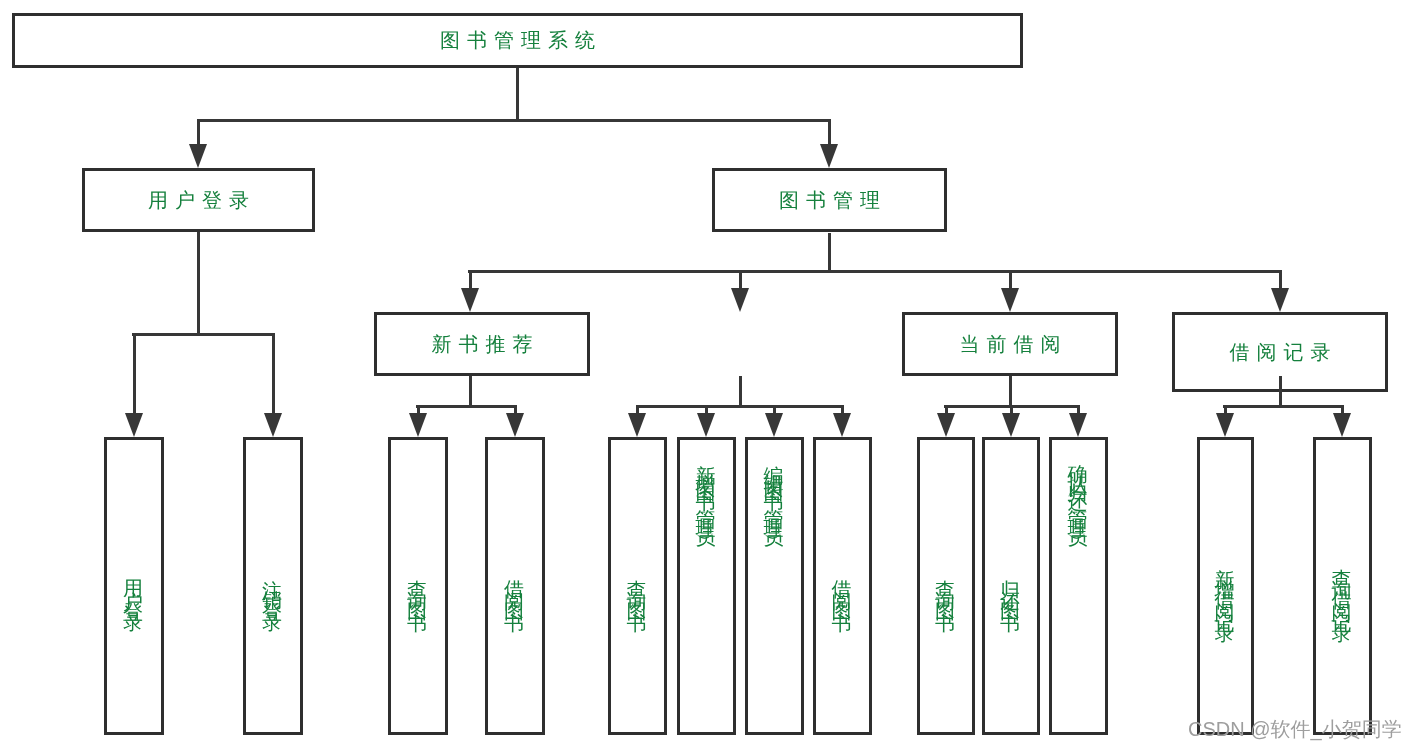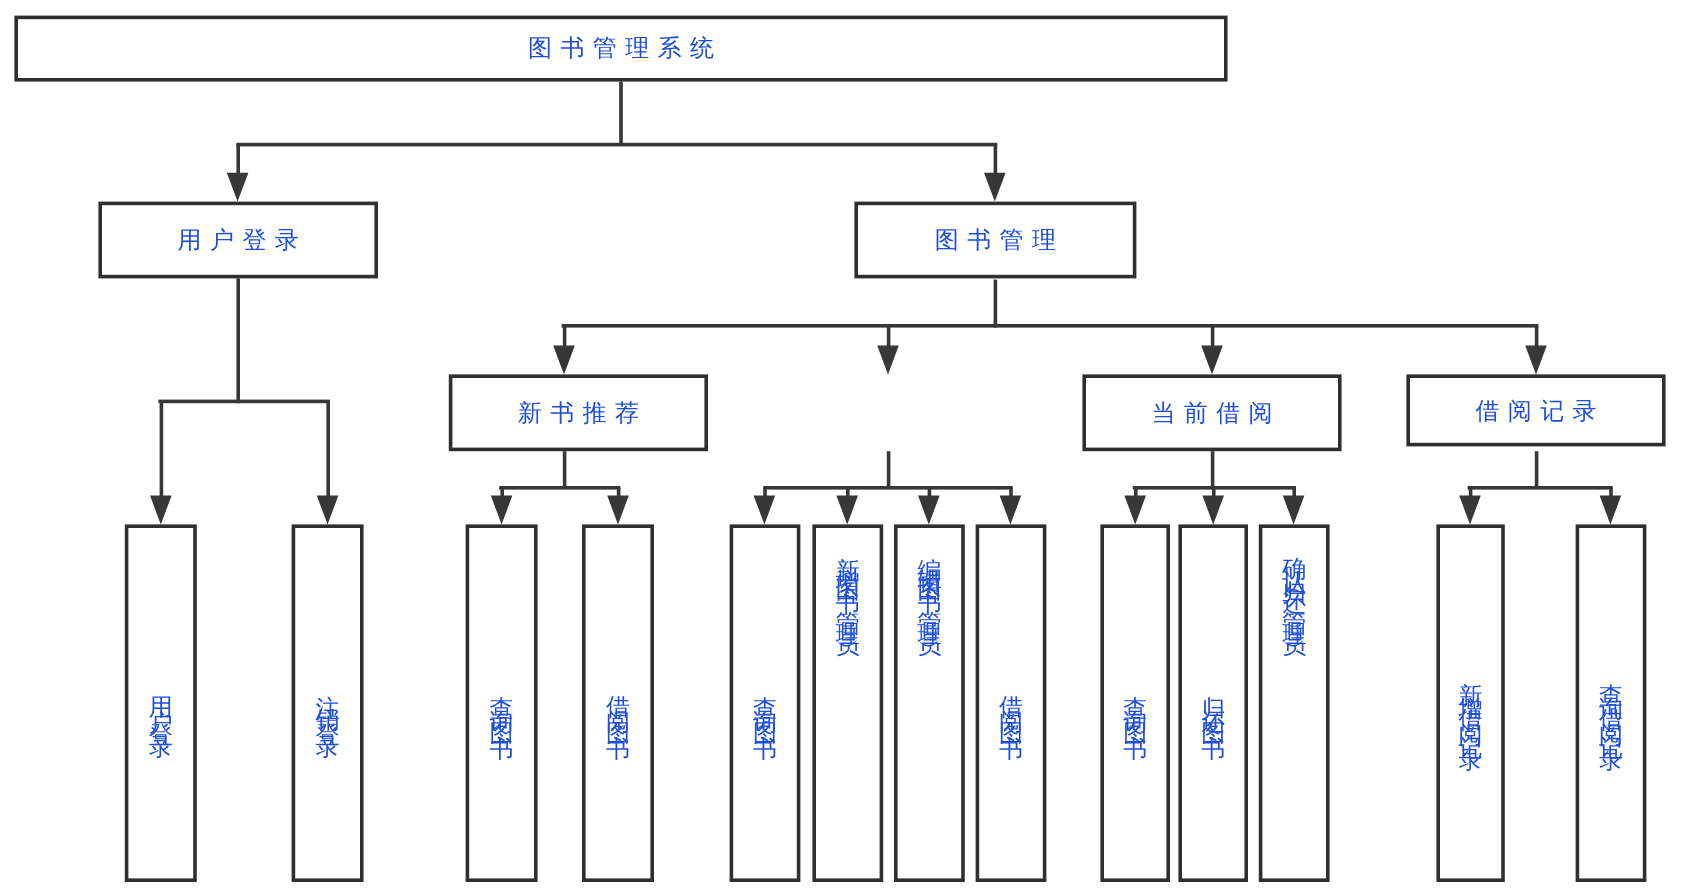--- a/index.html
+++ b/index.html
@@ -8,21 +8,21 @@
     width:1405px;height:747px;
     background:#ffffff;
     font-family:"Liberation Sans","DejaVu Sans",sans-serif;
     overflow:hidden;
   }
   .box{
     position:absolute;
     box-sizing:border-box;
     border:3px solid #2f2f2f;
     background:#ffffff;
-    color:#1d4ed8;
+    color:#15803d;
     display:flex;
     align-items:center;
     justify-content:center;
     font-size:20px;
   }
   .hbox{letter-spacing:7px;text-indent:7px;}
   .vbox{
     writing-mode:vertical-rl;
     letter-spacing:11px;
     font-size:20px;
@@ -53,21 +53,21 @@
 
 <div class="stage">
 
   <div class="box hbox" style="left:12px;top:13px;width:1011px;height:55px">图书管理系统</div>
 
   <div class="box hbox" style="left:82px;top:168px;width:233px;height:64px">用户登录</div>
   <div class="box hbox" style="left:712px;top:168px;width:235px;height:64px">图书管理</div>
 
   <div class="box hbox" style="left:374px;top:312px;width:216px;height:64px">新书推荐</div>
   <div class="box hbox" style="left:902px;top:312px;width:216px;height:64px">当前借阅</div>
-  <div class="box hbox" style="left:1172px;top:312px;width:216px;height:60px">借阅记录</div>
+  <div class="box hbox" style="left:1172px;top:312px;width:216px;height:80px">借阅记录</div>
 
   <div class="box vbox" style="left:104px;top:437px;width:60px;height:298px">用户登录</div>
   <div class="box vbox" style="left:243px;top:437px;width:60px;height:298px">注销登录</div>
 
   <div class="box vbox" style="left:388px;top:437px;width:60px;height:298px">查询图书</div>
   <div class="box vbox" style="left:485px;top:437px;width:60px;height:298px">借阅图书</div>
 
   <div class="box vbox" style="left:608px;top:437px;width:59px;height:298px">查询图书</div>
   <div class="box vbox vtop" style="left:677px;top:437px;width:59px;height:298px">新增图书（管理员）</div>
   <div class="box vbox vtop" style="left:745px;top:437px;width:59px;height:298px">编辑图书（管理员）</div>
@@ -132,14 +132,15 @@
   <div class="v" style="left:1077px;top:407px;height:8px"></div>
   <div class="ar" style="left:1069px;top:413px"></div>
 
   <div class="v" style="left:1279px;top:376px;height:31px"></div>
   <div class="h" style="left:1223px;top:405px;width:121px"></div>
   <div class="v" style="left:1224px;top:407px;height:8px"></div>
   <div class="ar" style="left:1216px;top:413px"></div>
   <div class="v" style="left:1341px;top:407px;height:8px"></div>
   <div class="ar" style="left:1333px;top:413px"></div>
 
+  <div class="watermark">CSDN @软件_小贺同学</div>
 
 </div>
 
 </body></html>

